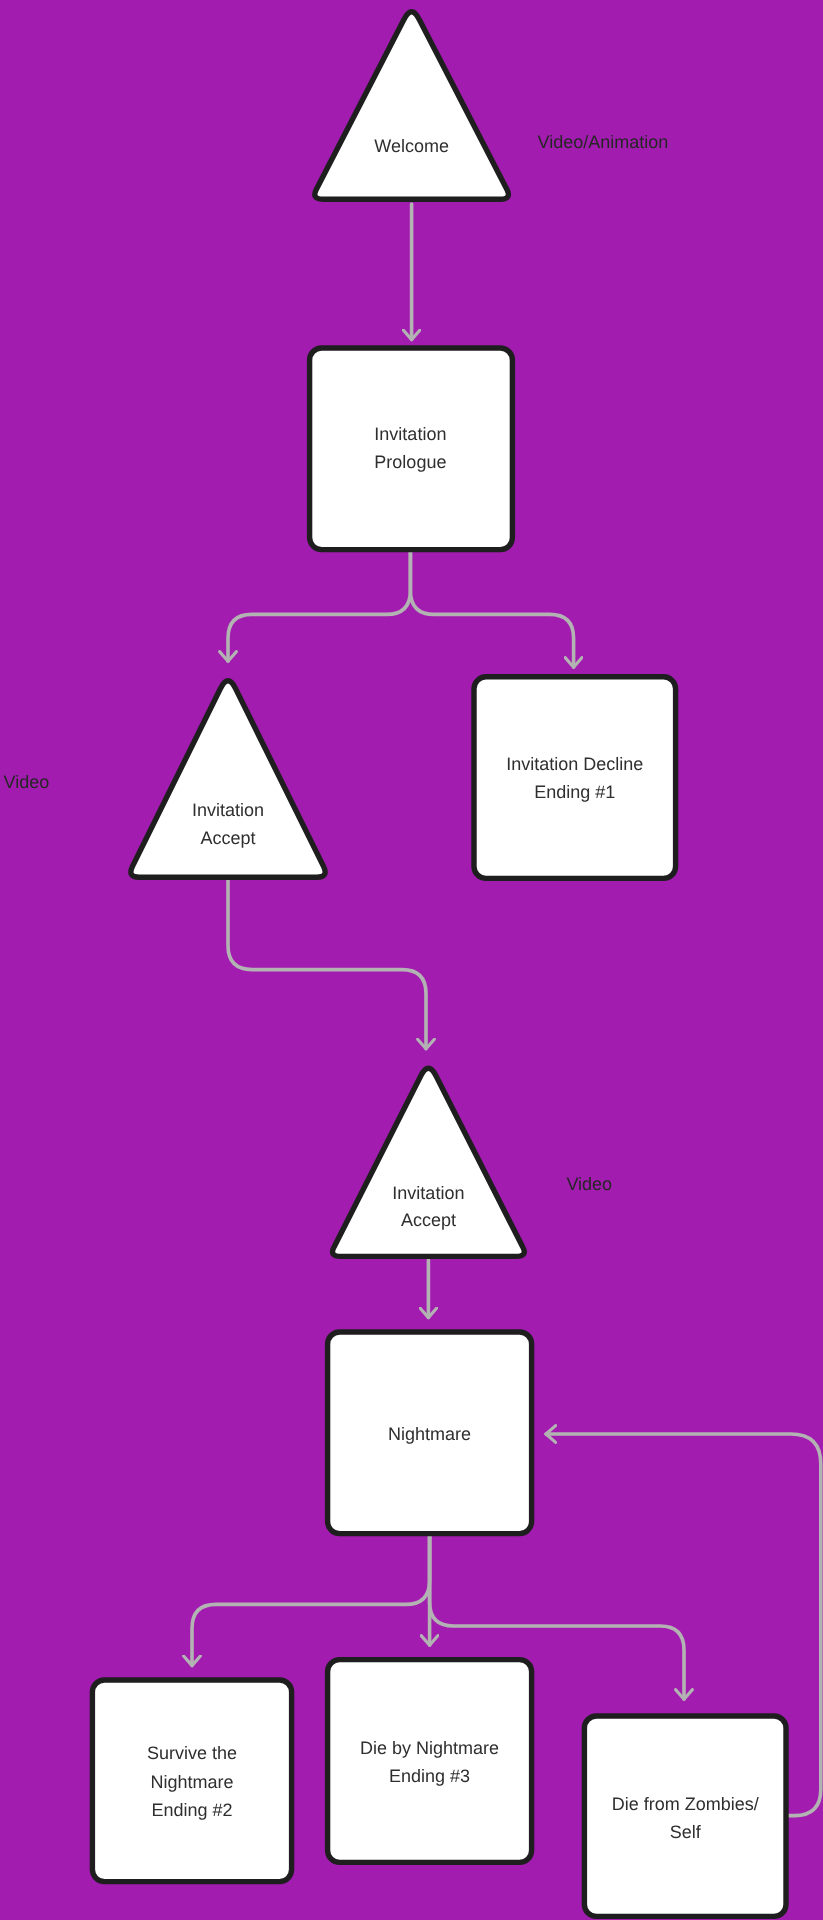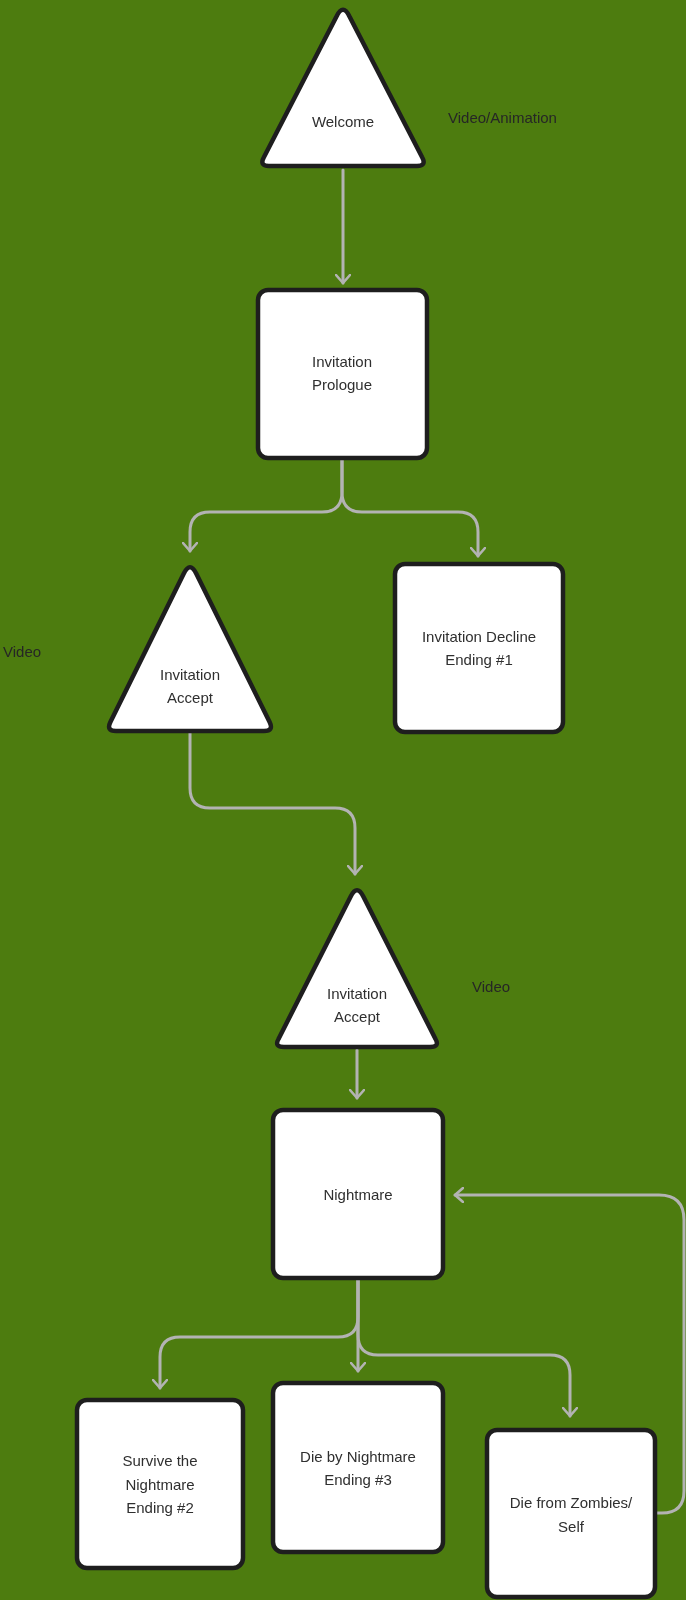--- a/index.html
+++ b/index.html
@@ -1,20 +1,20 @@
 <!DOCTYPE html>
 <html><head>
 <meta charset="utf-8">
 <style>
   html, body { margin: 0; padding: 0; background: #ffffff; }
   .canvas {
     position: relative;
     width: 686px;
     height: 1600px;
-    background: #4d7c0f;
+    background: #a21caf;
     font-family: "Liberation Sans", sans-serif;
     text-align: right;
   }
   svg { display: block; }
   .edge {
     fill: none;
     stroke: #b3b3b3;
     stroke-width: 3;
     stroke-linecap: round;
   }

